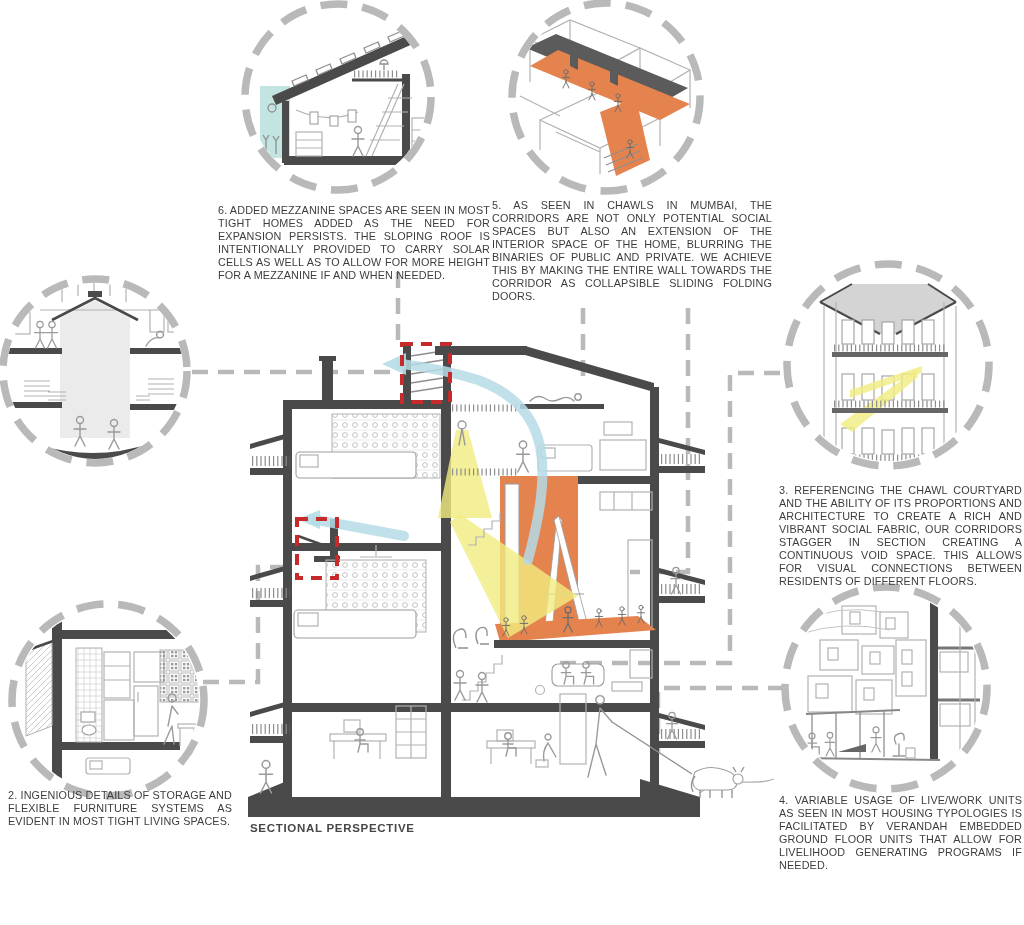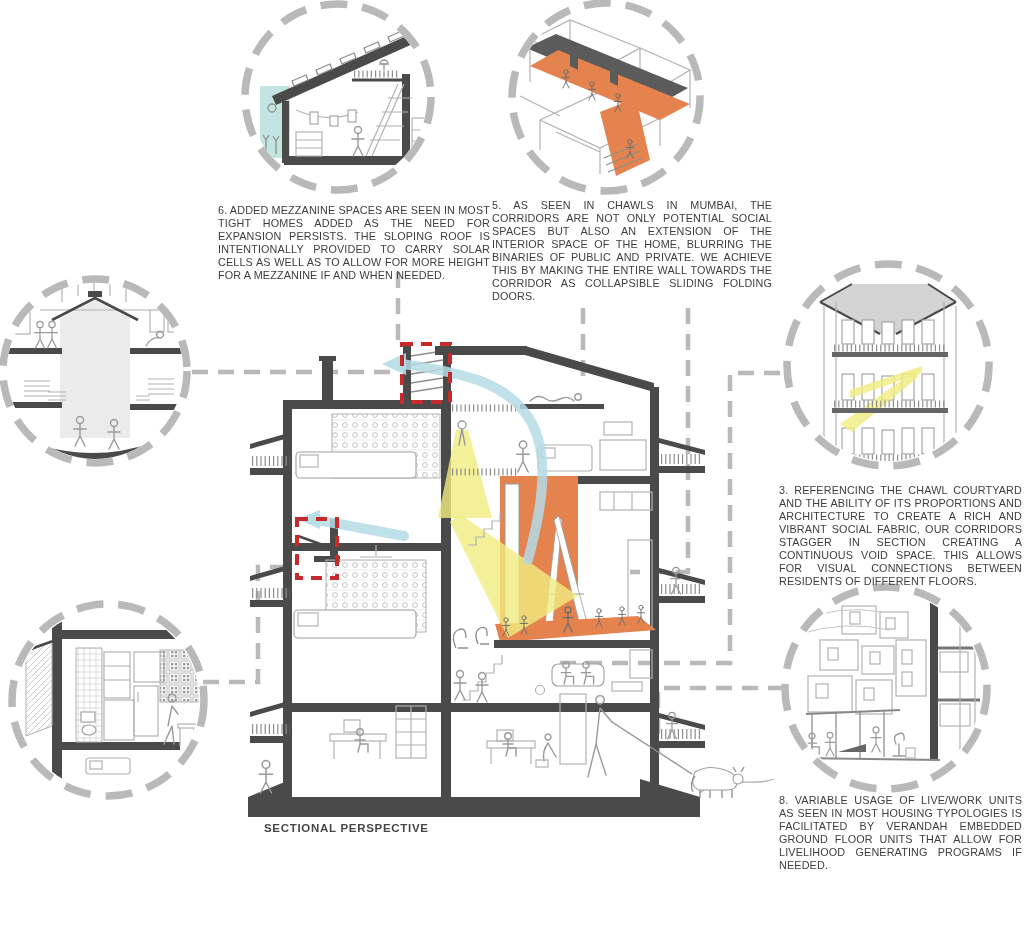--- a/index.html
+++ b/index.html
@@ -1,21 +1,21 @@
 <!DOCTYPE html>
 <html><head>
 <meta charset="utf-8">
 <style>
   html,body{margin:0;padding:0;background:#fff;}
   .board{position:relative;width:1024px;height:925px;background:#fff;overflow:hidden;
          font-family:"Liberation Sans",sans-serif;}
   .board svg.layer{position:absolute;left:0;top:0;}
   .note{position:absolute;font-size:10.8px;line-height:13px;font-weight:500;
         color:#3d3d3d;text-align:justify;letter-spacing:.15px;}
-  .dlabel{position:absolute;font-size:11.5px;font-weight:600;letter-spacing:.7px;color:#474747;margin-left:14px;}
+  .dlabel{position:absolute;font-size:11.5px;font-weight:600;letter-spacing:.7px;color:#474747;}
   
   .dcir{fill:none;stroke:#b9b9b9;stroke-width:7.5;stroke-dasharray:27 15;}
   .conn{fill:none;stroke:#b9b9b9;stroke-width:4.5;stroke-dasharray:16 10;}
   .redbox{fill:none;stroke:#c62a2a;stroke-width:4;stroke-dasharray:11 8;}
   .blue{fill:none;stroke:#b5dbe6;stroke-width:10;stroke-linecap:round;opacity:.85;}
   .bluehead{fill:#b5dbe6;opacity:.9;}
   .yel{fill:#f1ec7f;opacity:.8;}
   .org{fill:#e5834e;}
   .dk{fill:#4a4a4a;stroke:none;}
   .dk2{fill:#5b5b5b;stroke:none;}
@@ -425,17 +425,18 @@
       <polygon class="bluehead" points="320,510 297,519 320,529"></polygon>
     </g>
   </g>
 
   <rect class="redbox" x="402" y="344" width="48" height="58"></rect>
   <rect class="redbox" x="297" y="519" width="40" height="59"></rect>
 </svg>
 
 <div class="note" style="left:218px;top:204px;width:272px;">6. ADDED MEZZANINE SPACES ARE SEEN IN MOST TIGHT HOMES ADDED AS THE NEED FOR EXPANSION PERSISTS. THE SLOPING ROOF IS INTENTIONALLY PROVIDED TO CARRY SOLAR CELLS AS WELL AS TO ALLOW FOR MORE HEIGHT FOR A MEZZANINE IF AND WHEN NEEDED.</div>
 <div class="note" style="left:492px;top:199px;width:280px;">5. AS SEEN IN CHAWLS IN MUMBAI, THE CORRIDORS ARE NOT ONLY POTENTIAL SOCIAL SPACES BUT ALSO AN EXTENSION OF THE INTERIOR SPACE OF THE HOME, BLURRING THE BINARIES OF PUBLIC AND PRIVATE. WE ACHIEVE THIS BY MAKING THE ENTIRE WALL TOWARDS THE CORRIDOR AS COLLAPSIBLE SLIDING FOLDING DOORS.</div>
+<div class="note" style="left:8px;top:789px;width:224px;">2. INGENIOUS DETAILS OF STORAGE AND FLEXIBLE FURNITURE SYSTEMS AS EVIDENT IN MOST TIGHT LIVING SPACES.</div>
 <div class="note" style="left:779px;top:484px;width:243px;">3. REFERENCING THE CHAWL COURTYARD AND THE ABILITY OF ITS PROPORTIONS AND ARCHITECTURE TO CREATE A RICH AND VIBRANT SOCIAL FABRIC, OUR CORRIDORS STAGGER IN SECTION CREATING A CONTINUOUS VOID SPACE. THIS ALLOWS FOR VISUAL CONNECTIONS BETWEEN RESIDENTS OF DIFFERENT FLOORS.</div>
-<div class="note" style="left:779px;top:794px;width:243px;">8. VARIABLE USAGE OF LIVE/WORK UNITS AS SEEN IN MOST HOUSING TYPOLOGIES IS FACILITATED BY VERANDAH EMBEDDED GROUND FLOOR UNITS THAT ALLOW FOR LIVELIHOOD GENERATING PROGRAMS IF NEEDED.</div>
+<div class="note" style="left:779px;top:794px;width:243px;">4. VARIABLE USAGE OF LIVE/WORK UNITS AS SEEN IN MOST HOUSING TYPOLOGIES IS FACILITATED BY VERANDAH EMBEDDED GROUND FLOOR UNITS THAT ALLOW FOR LIVELIHOOD GENERATING PROGRAMS IF NEEDED.</div>
 <div class="dlabel" style="left:250px;top:822px;">SECTIONAL PERSPECTIVE</div>
 
 </div>
 
 </body></html>

